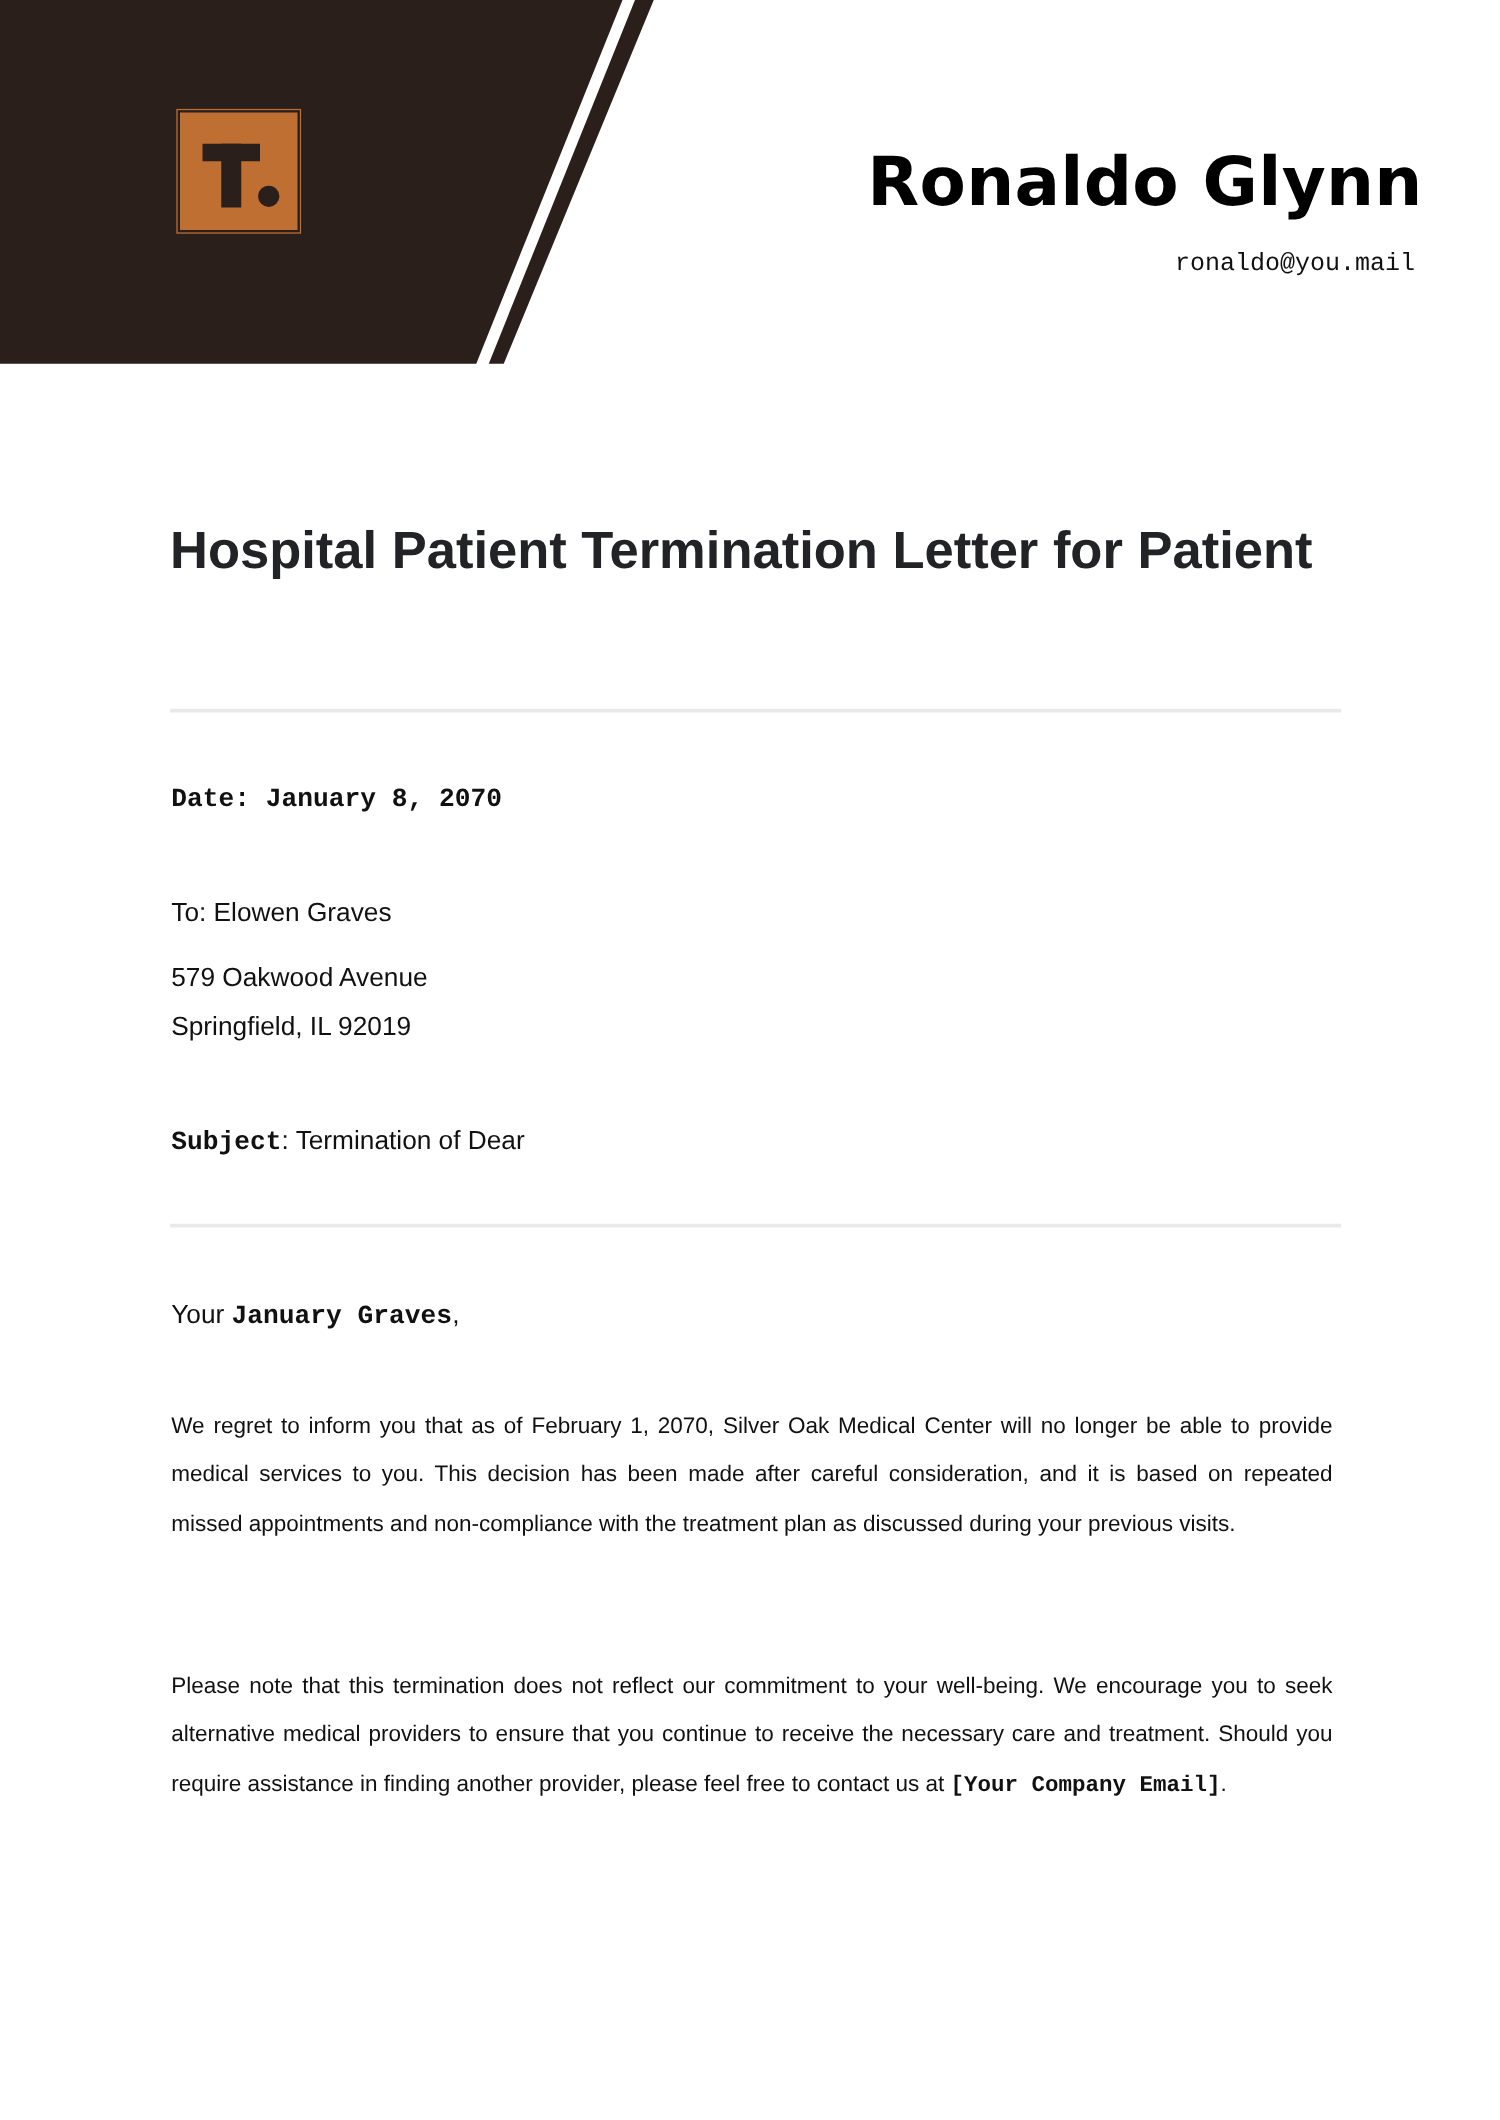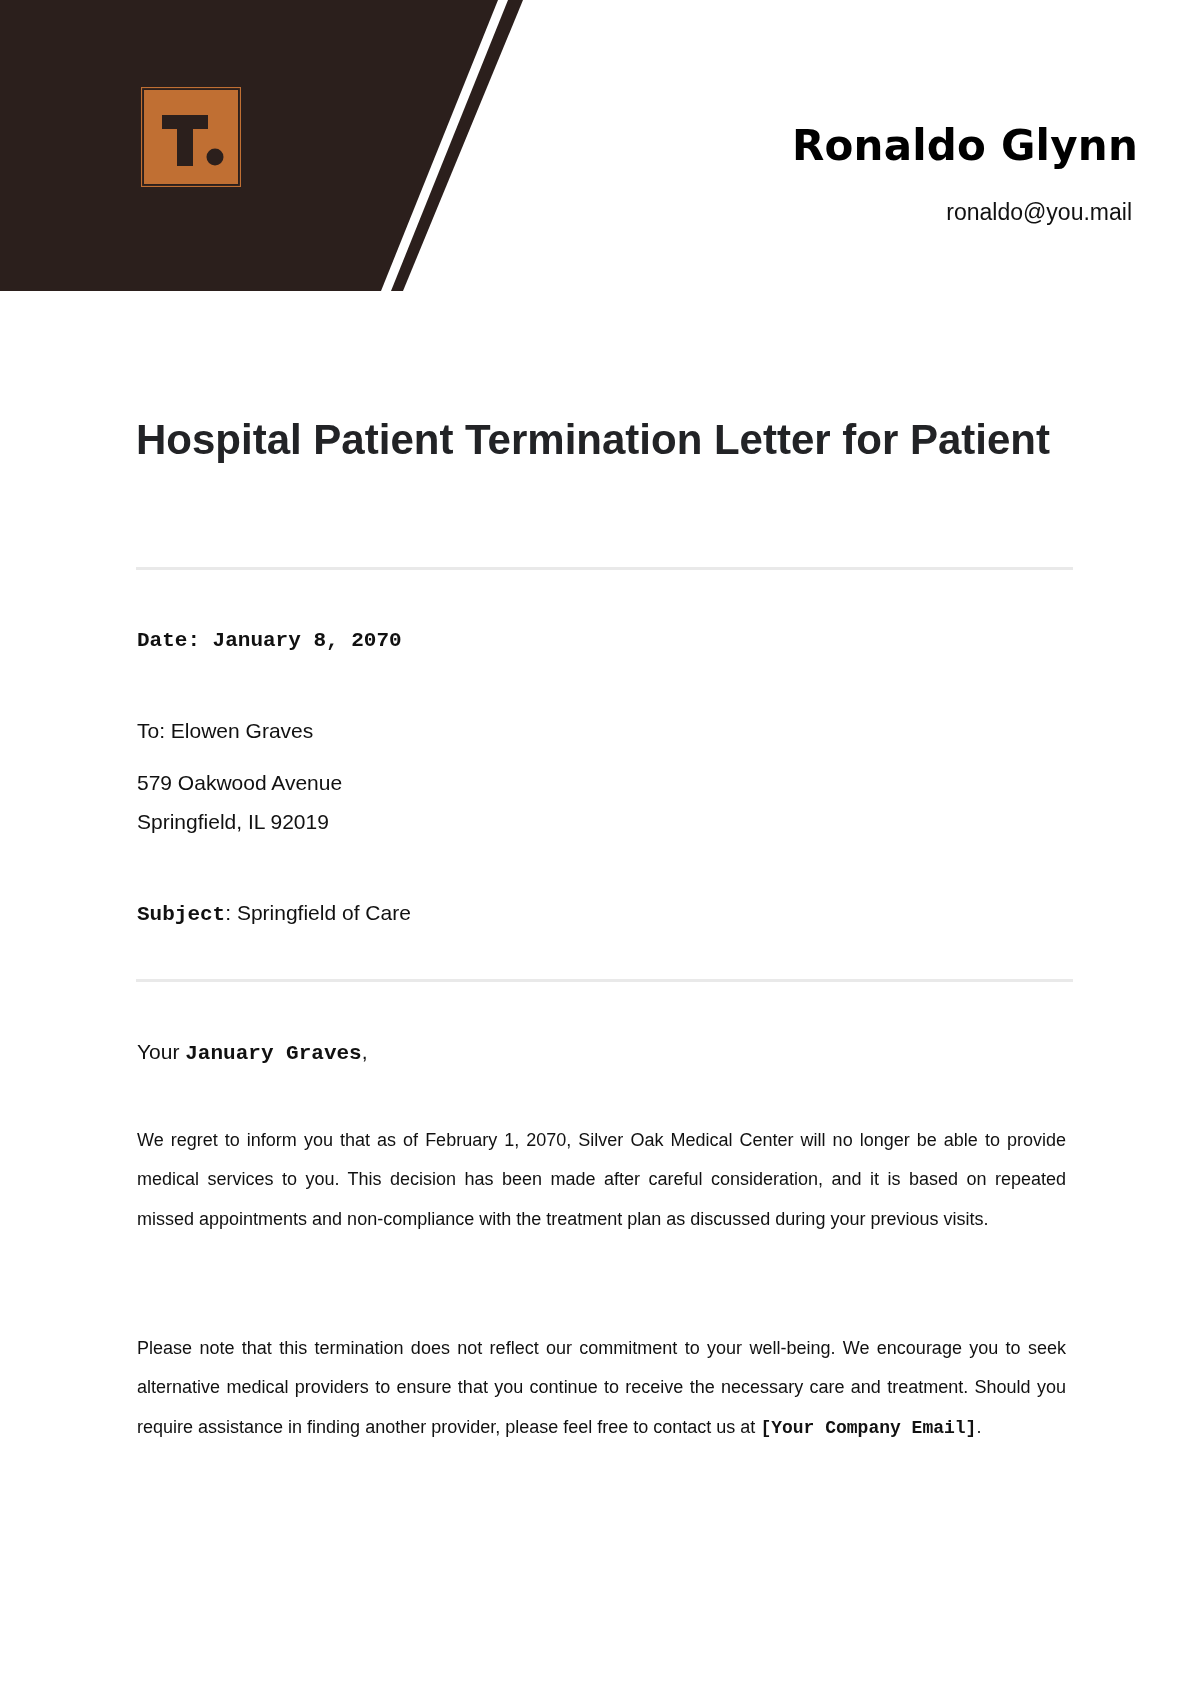--- a/index.html
+++ b/index.html
@@ -1,23 +1,23 @@
 <!DOCTYPE html>
 <html><head>
   <meta charset="utf-8">
   <style>
     html, body { margin: 0; padding: 0; background: #ffffff; }
     body { width: 1200px; height: 1696px; position: relative; overflow: hidden;
            font-family: "Liberation Sans", sans-serif; color: #111111; }
     .header-art { position: absolute; left: 0; top: 0; width: 1200px; height: 292px; }
     .logo { position: absolute; left: 141px; top: 87px; width: 100px; height: 100px; }
     .sender-name { position: absolute; right: 62px; top: 118px; font-family: "DejaVu Sans", sans-serif;
-                   font-weight: bold; font-size: 42px; line-height: 56px; color: #000000; letter-spacing: 0.2px; white-space: nowrap; }
-    .sender-email { position: absolute; right: 68px; top: 200px; font-family: Liberation Sans, sans-serif;
-                    font-size: 23px; line-height: 24px; color: #111111; white-space: nowrap; }
+                   font-weight: bold; font-size: 54px; line-height: 56px; color: #000000; letter-spacing: 0.2px; white-space: nowrap; }
+    .sender-email { position: absolute; right: 68px; top: 200px; font-family: Liberation Mono, monospace;
+                    font-size: 20px; line-height: 24px; color: #111111; white-space: nowrap; }
     .doc-title { position: absolute; left: 136px; width: 937px; top: 412px; text-align: left;
                  font-family: "Liberation Sans", sans-serif; font-weight: bold; font-size: 42px; line-height: 55px;
                  color: #222326; margin: 0; }
     .divider { position: absolute; left: 136px; width: 937px; height: 3px; background: #e9e9e9; }
     .line { position: absolute; left: 137px; font-family: "Liberation Sans", sans-serif; font-size: 21px;
             line-height: 28px; color: #111111; white-space: nowrap; }
     .bold { font-weight: bold; font-family: Liberation Mono, monospace; }
     .para { position: absolute; left: 137px; width: 929px; font-family: "Liberation Sans", sans-serif;
             font-size: 18px; line-height: 39.4px; text-align: justify; color: #111111; margin: 0; }
   </style>
@@ -43,21 +43,21 @@
 <h1 class="doc-title">Hospital Patient Termination Letter for Patient</h1>
 
 <div class="divider" style="top:567px;"></div>
 
 <div class="line bold" style="top:627px;">Date: January 8, 2070</div>
 
 <div class="line" style="top:717px;text-align:center;">To: Elowen Graves</div>
 <div class="line" style="top:769px;">579 Oakwood Avenue</div>
 <div class="line" style="top:808px;">Springfield, IL 92019</div>
 
-<div class="line" style="top:899px;"><span class="bold">Subject</span><span>: </span><span>Springfield of Care</span></div>
+<div class="line" style="top:899px;"><span class="bold">Subject</span><span>: </span><span>Termination of Dear</span></div>
 
 <div class="divider" style="top:979px;"></div>
 
 <div class="line" style="top:1038px;"><span>Your </span><span class="bold">January Graves</span><span>,</span></div>
 
 <p class="para" style="top:1121px;">We regret to inform you that as of February 1, 2070, Silver Oak Medical Center will no longer be able to provide medical services to you. This decision has been made after careful consideration, and it is based on repeated missed appointments and non-compliance with the treatment plan as discussed during your previous visits.</p>
 
 <p class="para" style="top:1329px;"><span>Please note that this termination does not reflect our commitment to your well-being. We encourage you to seek alternative medical providers to ensure that you continue to receive the necessary care and treatment. Should you require assistance in finding another provider, please feel free to contact us at </span><span class="bold">[Your Company Email]</span><span>.</span></p>
 
 </body></html>

